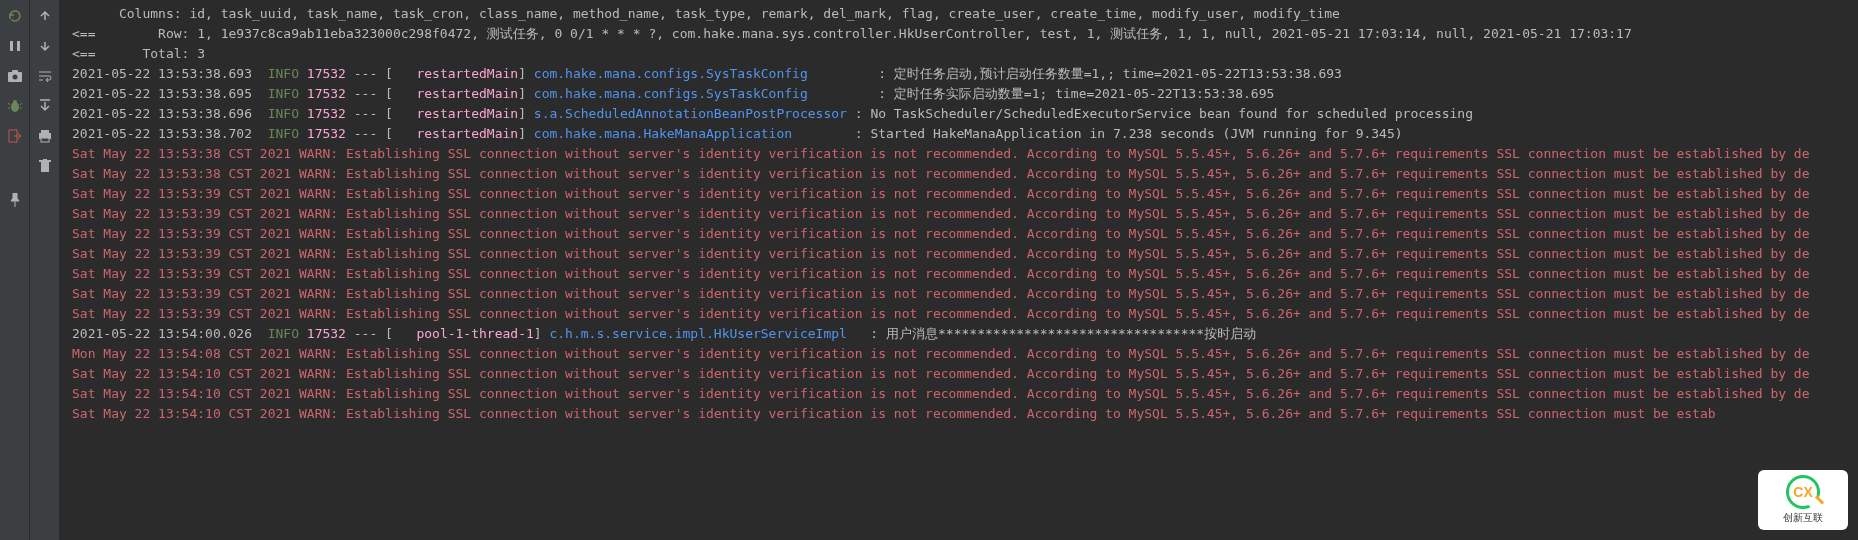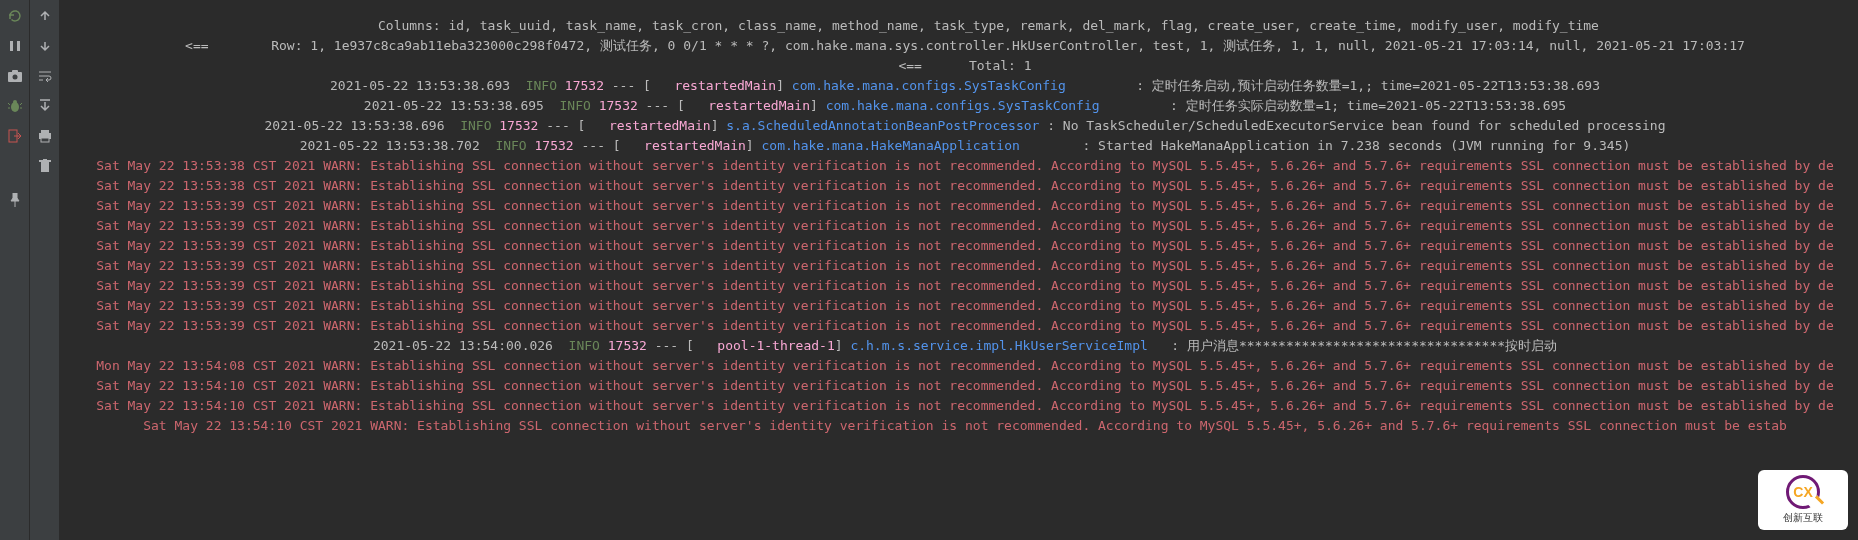--- a/index.html
+++ b/index.html
@@ -47,25 +47,24 @@
     height: 16px;
     display: flex;
     align-items: center;
     justify-content: center;
     color: #afb1b3;
     cursor: pointer;
   }
   .console {
     flex: 1;
     background: #2b2b2b;
-    padding: 16px 0 0 12px;
+    padding: 4px 0 0 12px;
     overflow: hidden;
     white-space: nowrap;
     line-height: 20px;
-    text-align: center;
   }
   .line { white-space: pre; }
   .white { color: #bbbbbb; }
   .info { color: #6a8759; }
   .pid { color: #f9a8d4; }
   .thread { color: #f9a8d4; }
   .logger { color: #5394ec; }
   .msg { color: #bbbbbb; }
   .warn { color: #cc666e; }
   .arrow { color: #bbbbbb; }
@@ -81,21 +80,21 @@
     align-items: center;
     justify-content: center;
     flex-direction: column;
     font-family: sans-serif;
     font-size: 10px;
     color: #333;
   }
   .watermark .circle {
     width: 34px;
     height: 34px;
-    border: 3px solid #701a75;
+    border: 3px solid #22c55e;
     border-radius: 50%;
     display: flex;
     align-items: center;
     justify-content: center;
     font-weight: bold;
     font-size: 14px;
     color: #f5a623;
     margin-bottom: 2px;
     position: relative;
   }
@@ -191,21 +190,21 @@
         <rect x="2" y="3" width="8" height="10" fill="#afb1b3"></rect>
         <rect x="0" y="1" width="12" height="2" fill="#afb1b3"></rect>
         <rect x="4" y="0" width="4" height="1" fill="#afb1b3"></rect>
       </svg>
     </div>
 </div>
 
 <div class="console" id="console">
     <div class="line"><span class="white">      Columns: id, task_uuid, task_name, task_cron, class_name, method_name, task_type, remark, del_mark, flag, create_user, create_time, modify_user, modify_time</span></div>
     <div class="line"><span class="arrow">&lt;==        </span><span class="white">Row: 1, 1e937c8ca9ab11eba323000c298f0472, 测试任务, 0 0/1 * * * ?, com.hake.mana.sys.controller.HkUserController, test, 1, 测试任务, 1, 1, null, 2021-05-21 17:03:14, null, 2021-05-21 17:03:17</span></div>
-    <div class="line"><span class="arrow">&lt;==      </span><span class="white">Total: 1</span></div>
+    <div class="line"><span class="arrow">&lt;==      </span><span class="white">Total: 3</span></div>
     <div class="line"><span class="white">2021-05-22 13:53:38.693  </span><span class="info">INFO</span><span class="white"> </span><span class="pid">17532</span><span class="white"> --- [   </span><span class="thread">restartedMain</span><span class="white">] </span><span class="logger">com.hake.mana.configs.SysTaskConfig</span><span class="white">         : </span><span class="msg">定时任务启动,预计启动任务数量=1,; time=2021-05-22T13:53:38.693</span></div>
     <div class="line"><span class="white">2021-05-22 13:53:38.695  </span><span class="info">INFO</span><span class="white"> </span><span class="pid">17532</span><span class="white"> --- [   </span><span class="thread">restartedMain</span><span class="white">] </span><span class="logger">com.hake.mana.configs.SysTaskConfig</span><span class="white">         : </span><span class="msg">定时任务实际启动数量=1; time=2021-05-22T13:53:38.695</span></div>
     <div class="line"><span class="white">2021-05-22 13:53:38.696  </span><span class="info">INFO</span><span class="white"> </span><span class="pid">17532</span><span class="white"> --- [   </span><span class="thread">restartedMain</span><span class="white">] </span><span class="logger">s.a.ScheduledAnnotationBeanPostProcessor</span><span class="white"> : </span><span class="msg">No TaskScheduler/ScheduledExecutorService bean found for scheduled processing</span></div>
     <div class="line"><span class="white">2021-05-22 13:53:38.702  </span><span class="info">INFO</span><span class="white"> </span><span class="pid">17532</span><span class="white"> --- [   </span><span class="thread">restartedMain</span><span class="white">] </span><span class="logger">com.hake.mana.HakeManaApplication</span><span class="white">        : </span><span class="msg">Started HakeManaApplication in 7.238 seconds (JVM running for 9.345)</span></div>
     <div class="line"><span class="warn">Sat May 22 13:53:38 CST 2021 WARN: Establishing SSL connection without server's identity verification is not recommended. According to MySQL 5.5.45+, 5.6.26+ and 5.7.6+ requirements SSL connection must be established by de</span></div>
     <div class="line"><span class="warn">Sat May 22 13:53:38 CST 2021 WARN: Establishing SSL connection without server's identity verification is not recommended. According to MySQL 5.5.45+, 5.6.26+ and 5.7.6+ requirements SSL connection must be established by de</span></div>
     <div class="line"><span class="warn">Sat May 22 13:53:39 CST 2021 WARN: Establishing SSL connection without server's identity verification is not recommended. According to MySQL 5.5.45+, 5.6.26+ and 5.7.6+ requirements SSL connection must be established by de</span></div>
     <div class="line"><span class="warn">Sat May 22 13:53:39 CST 2021 WARN: Establishing SSL connection without server's identity verification is not recommended. According to MySQL 5.5.45+, 5.6.26+ and 5.7.6+ requirements SSL connection must be established by de</span></div>
     <div class="line"><span class="warn">Sat May 22 13:53:39 CST 2021 WARN: Establishing SSL connection without server's identity verification is not recommended. According to MySQL 5.5.45+, 5.6.26+ and 5.7.6+ requirements SSL connection must be established by de</span></div>
     <div class="line"><span class="warn">Sat May 22 13:53:39 CST 2021 WARN: Establishing SSL connection without server's identity verification is not recommended. According to MySQL 5.5.45+, 5.6.26+ and 5.7.6+ requirements SSL connection must be established by de</span></div>

